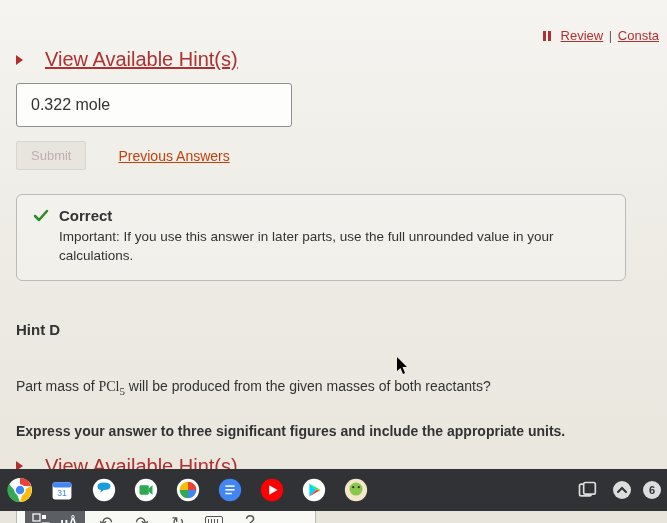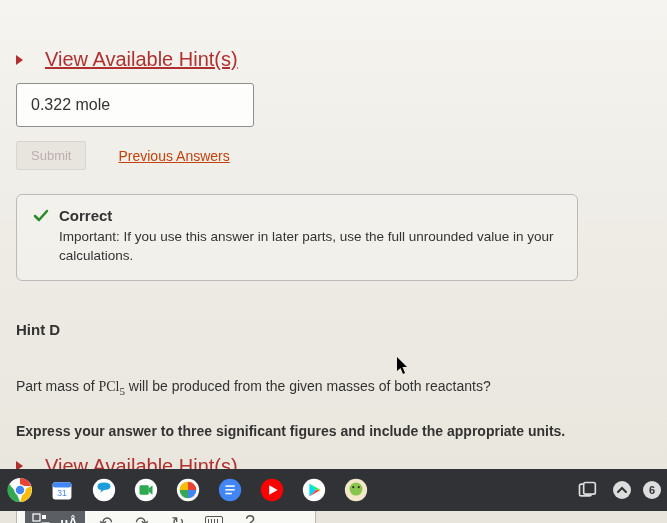--- a/index.html
+++ b/index.html
@@ -54,21 +54,21 @@
     border-bottom: 5px solid transparent;
     border-left: 7px solid #b03030;
   }
 
   
   .answer-display {
     margin-top: 12px;
     border: 1px solid #8f8f8f;
     border-radius: 3px;
     padding: 12px 14px;
-    width: 238px;
+    width: 276px;
     background: #fdfdfb;
     font-size: 16px;
   }
 
   
   .submit-row {
     margin-top: 14px;
     display: flex;
     align-items: center;
     gap: 32px;
@@ -87,21 +87,21 @@
     text-decoration: underline;
     font-size: 14px;
   }
 
   
   .feedback {
     margin-top: 24px;
     border: 1px solid #bbb;
     border-radius: 6px;
     padding: 12px 16px 14px 16px;
-    width: 562px;
+    width: 610px;
     background: rgba(255,255,255,0.25);
   }
   .fb-head {
     display:flex;
     align-items:center;
     gap:10px;
   }
   .check {
     width:16px; height:16px;
     display:inline-flex; align-items:center; justify-content:center;
@@ -214,20 +214,28 @@
     border-radius:50%;
   }
   .tb-right { margin-left:auto; display:flex; align-items:center; gap:12px; color:#ddd; }
   .circle { border-radius:50%; }
 </style>
 </head>
 <body>
 
 <div class="content">
 
+  <div class="top-links">
+    <span class="bars-icon">
+      <svg width="14" height="10" viewBox="0 0 14 10">
+          <rect x="0" y="0" width="3" height="10" fill="#b03030"></rect>
+          <rect x="5" y="0" width="3" height="10" fill="#b03030"></rect>
+        </svg>
+    </span><a href="#">Review</a><span class="sep"> | </span><a href="#">Consta</a>
+  </div>
 
   <div class="hint-toggle">
     <span class="tri"></span>
     <span>View Available Hint(s)</span>
   </div>
 
   <div class="answer-display">0.322 mole</div>
 
   <div class="submit-row">
     <button class="submit-btn">Submit</button>

